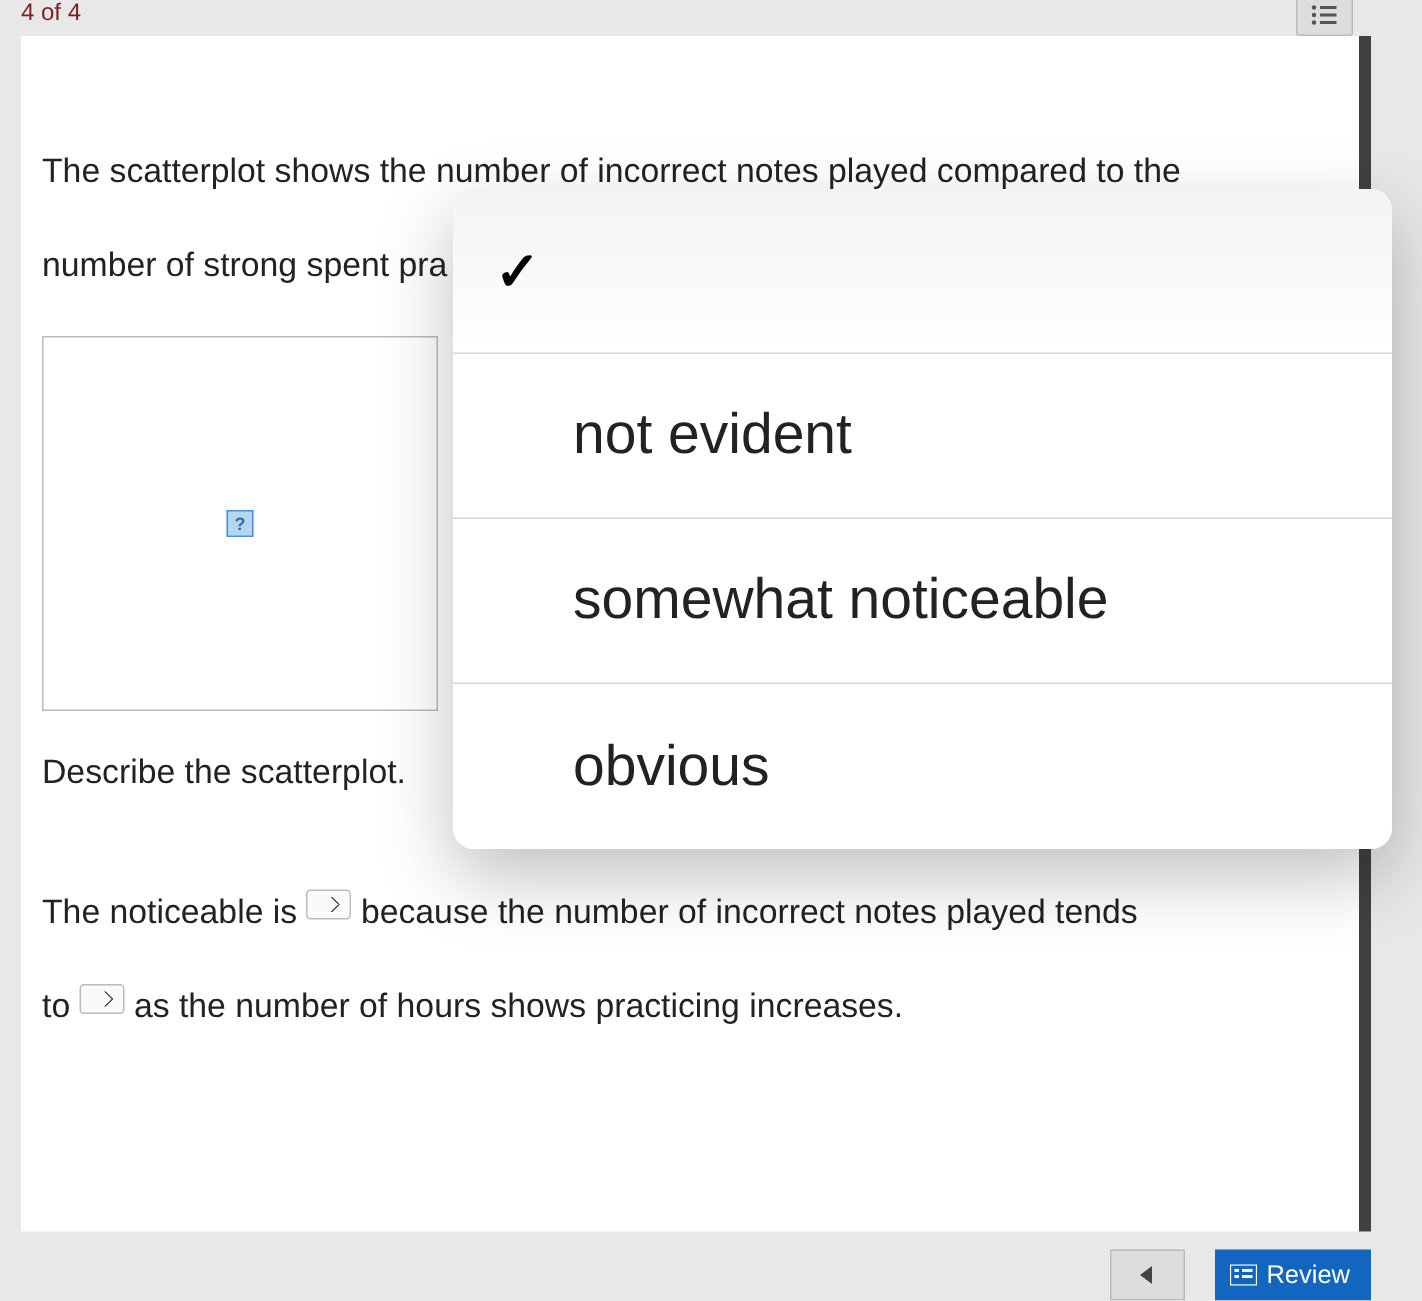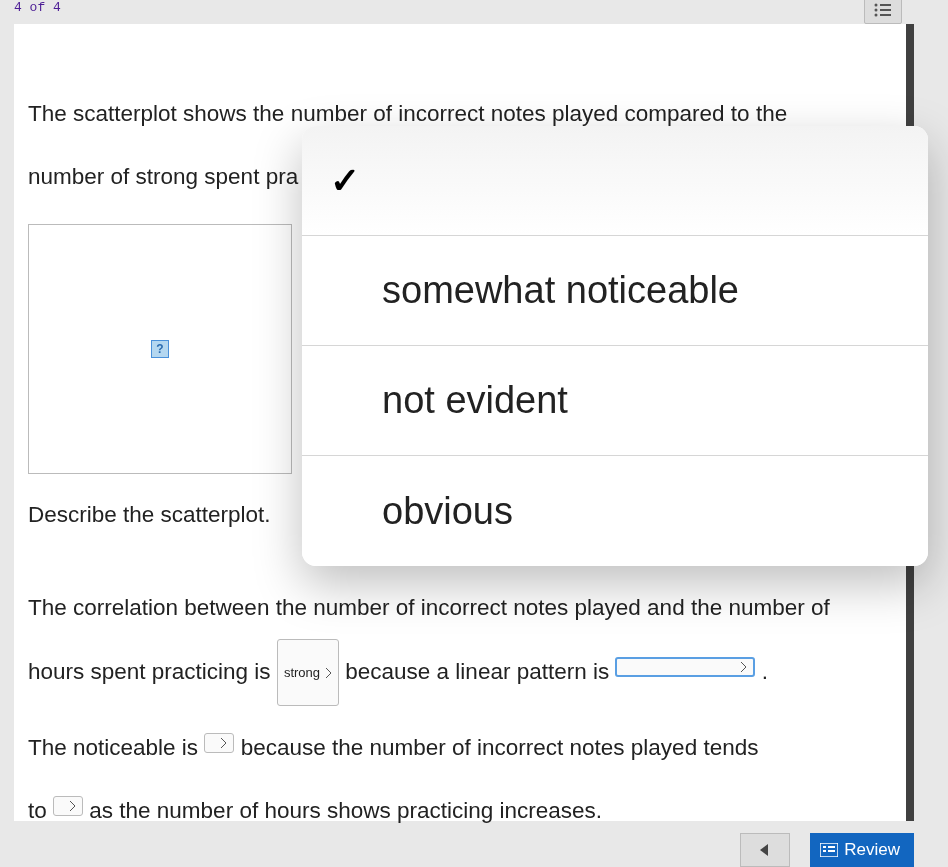--- a/index.html
+++ b/index.html
@@ -1,19 +1,19 @@
 <!DOCTYPE html>
 <html><head>
 <meta charset="utf-8">
 <style>
   * { box-sizing: border-box; margin: 0; padding: 0; }
   html, body { width: 948px; height: 867px; overflow: hidden; font-family: Arial, Helvetica, sans-serif; background: #e8e8e8; }
   .page { width: 948px; height: 867px; position: relative; background: #e8e8e8; }
   .header-row { position: absolute; top: 0; left: 0; right: 0; height: 24px; display: flex; justify-content: space-between; align-items: flex-start; padding: 0 14px 0 14px; }
-  .page-counter { font-size: 13px; color: #4c1d95; font-family: Liberation Mono, monospace; }
+  .page-counter { font-size: 16px; color: #7f1d1d; }
   .toc-btn { width: 38px; height: 28px; background: #ddd; border: 1px solid #bbb; border-radius: 2px; display: flex; align-items: center; justify-content: center; margin-right: 32px; margin-top: -4px; }
   .toc-btn svg { width: 18px; height: 14px; }
   .content-frame { position: absolute; top: 24px; left: 14px; right: 34px; bottom: 46px; background: #fff; border-right: 8px solid #404040; padding: 58px 0 0 14px; }
   .question-text { font-size: 22.5px; color: #222; line-height: 63px; }
   .scatter-box { width: 264px; height: 250px; border: 1px solid #bbb; margin: 16px 0 28px 0; display: flex; align-items: center; justify-content: center; }
   .scatter-box .broken { width: 18px; height: 18px; border: 1px solid #4a90d9; background: #b4d7f0; font-size: 12px; color: #2b6cb0; display: flex; align-items: center; justify-content: center; font-weight: bold; }
   .describe { font-size: 22.5px; color: #222; margin-bottom: 48px; }
   .fill-line { font-size: 22.5px; color: #222; line-height: 63px; }
   .sel { display: inline-block; border: 1px solid #bbb; border-radius: 3px; background: #fafafa; font-size: 14px; padding: 2px 20px 2px 8px; position: relative; vertical-align: 2px; min-height: 20px; min-width: 28px; }
   .sel::after { content: ""; position: absolute; right: 6px; top: 50%; transform: translateY(-50%); width: 7px; height: 10px; background:
@@ -58,49 +58,41 @@
       <span>The scatterplot shows the number of incorrect notes played compared to the</span><br>
       <span>number of strong spent pra</span>
     </div>
 
     <div class="scatter-box">
       <div class="broken">?</div>
     </div>
 
     <div class="describe">Describe the scatterplot.</div>
 
-    <div class="fill-line">
-      <span>The correlation between the number of incorrect notes played and the number of</span><br>
-      <span>hours spent practicing is </span>
-      <span class="sel small">strong</span>
-      <span> because a linear pattern is </span>
-      <span class="sel active"></span>
-      <span>.</span>
-    </div>
 
     <div class="fill-line" style="margin-top:10px">
       <span>The noticeable is </span>
       <span class="sel"></span>
       <span> because the number of incorrect notes played tends</span><br>
       <span>to </span>
       <span class="sel"></span>
       <span> as the number of hours shows practicing increases.</span>
     </div>
   </div>
 
   <div class="dropdown-popup">
     <div class="opt">
       <span class="check">✓</span>
       <span></span>
     </div>
     <div class="opt">
-      <span>somewhat noticeable</span>
+      <span>not evident</span>
     </div>
     <div class="opt">
-      <span>not evident</span>
+      <span>somewhat noticeable</span>
     </div>
     <div class="opt">
       <span>obvious</span>
     </div>
   </div>
 
   <div class="footer">
     <div class="nav-prev">
       <svg viewBox="0 0 10 12">
         <polygon points="8,0 8,12 0,6" fill="#444"></polygon>

